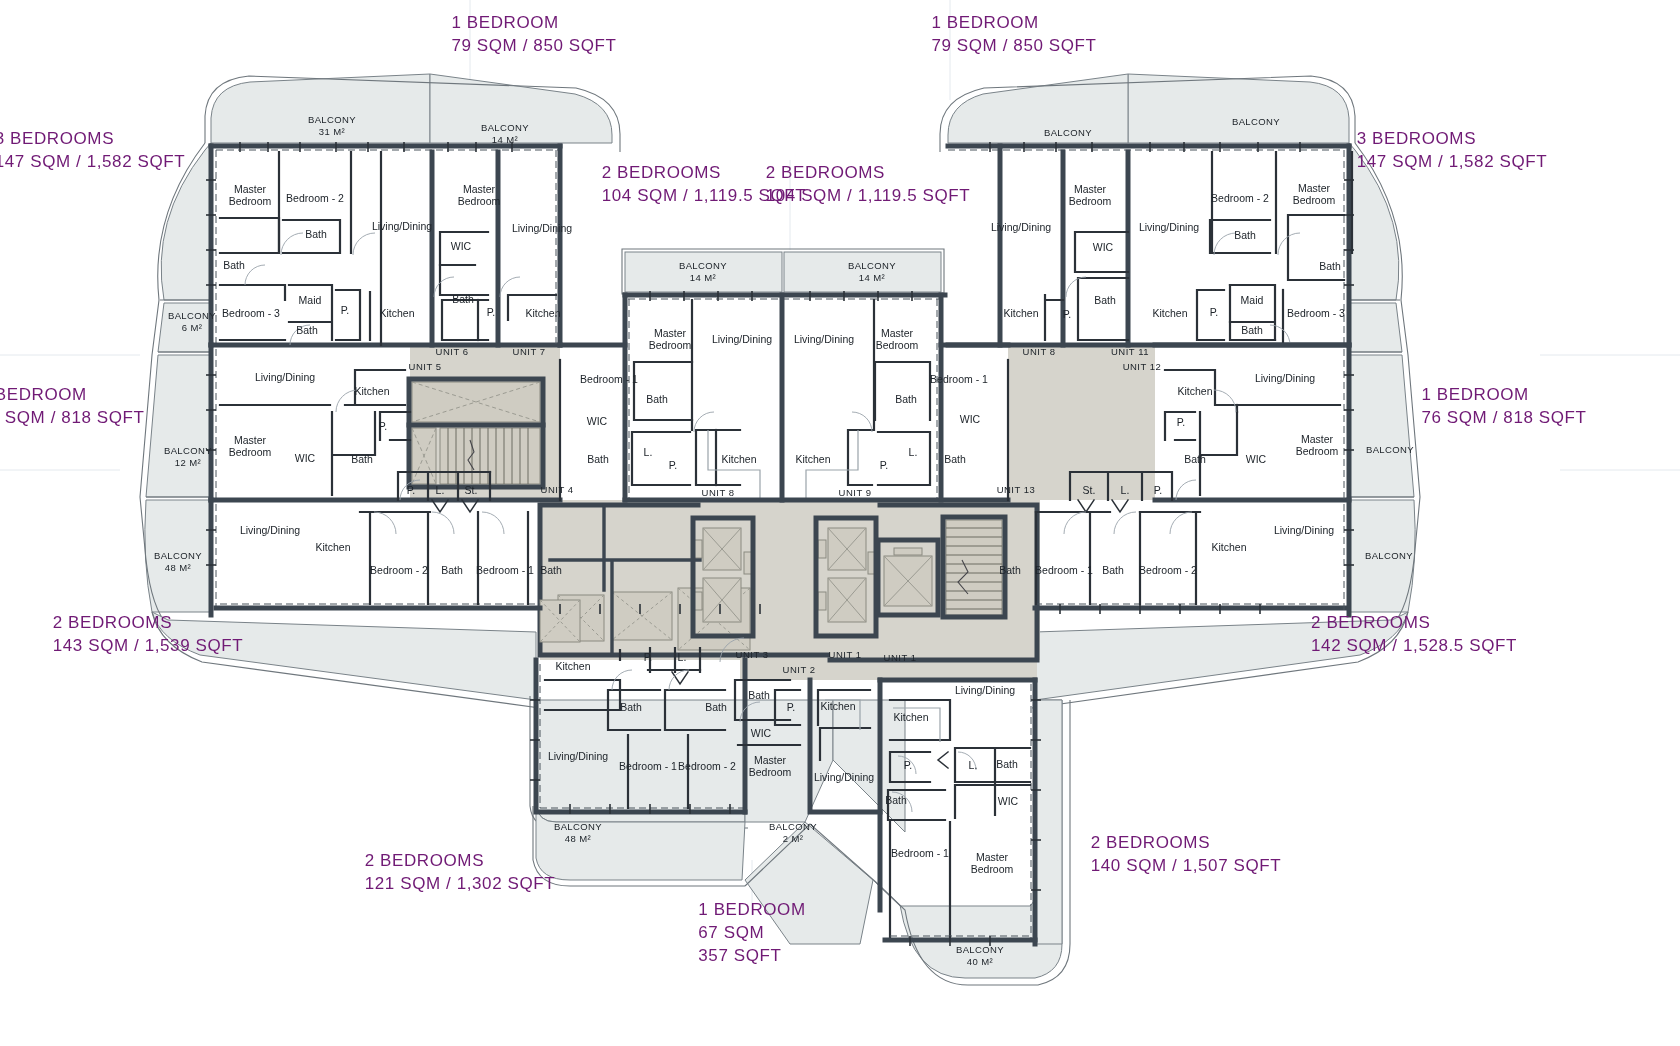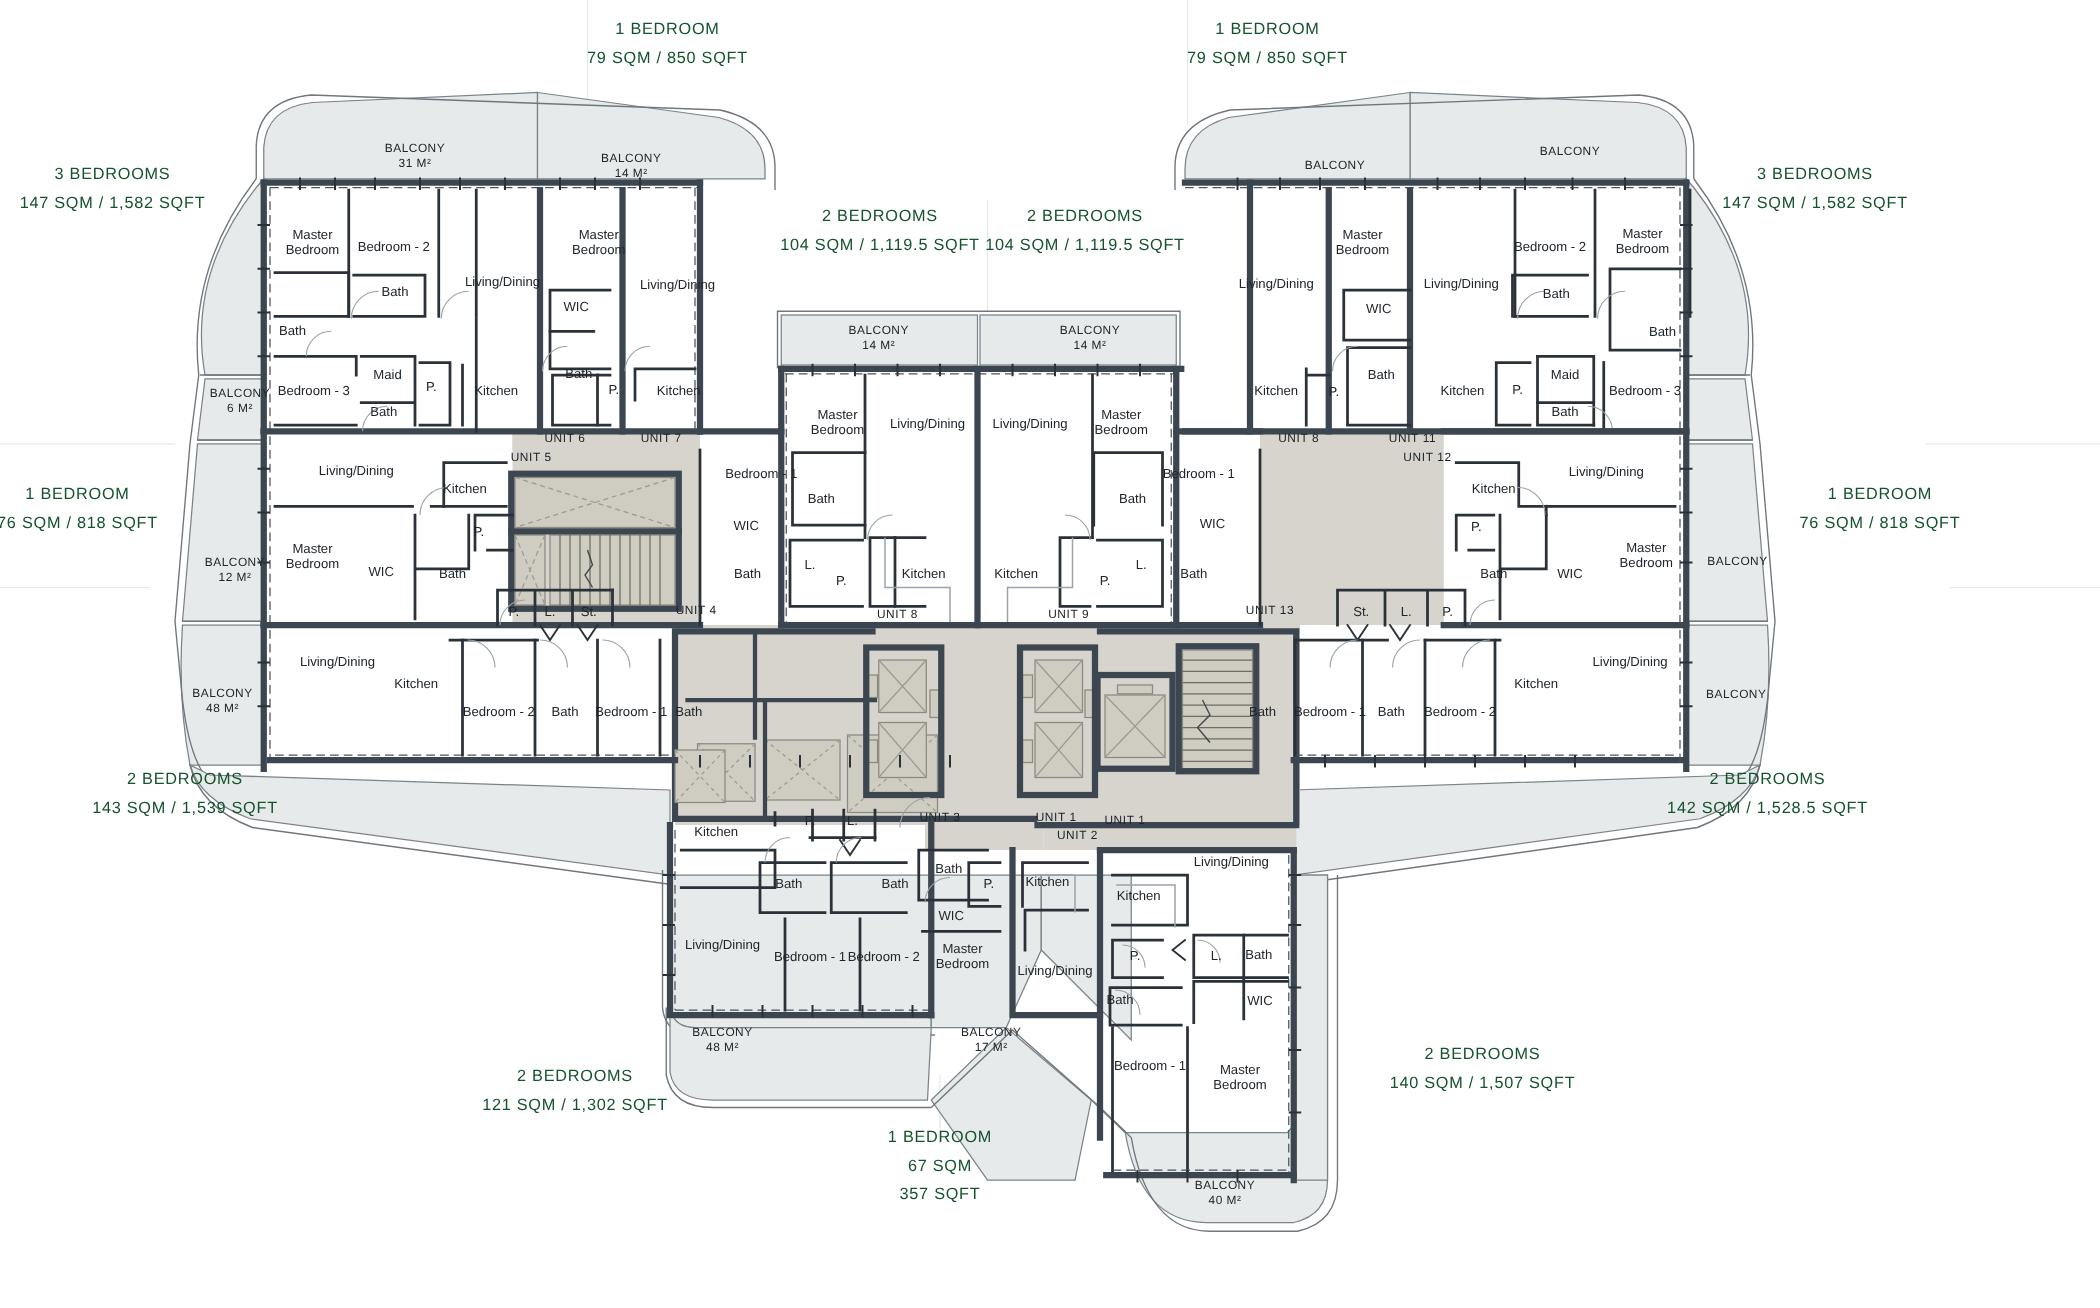--- a/index.html
+++ b/index.html
@@ -1,20 +1,20 @@
 <!DOCTYPE html>
 <html><head>
 <meta charset="utf-8">
 <style>
   html,body{margin:0;padding:0;background:#ffffff;}
   body{width:1680px;height:1046px;position:relative;overflow:hidden;
        font-family:"Liberation Sans","DejaVu Sans",sans-serif;}
   #plan{position:absolute;left:0;top:0;width:1680px;height:1046px;}
-  .ann{position:absolute;color:#14532d;font-size:13px;line-height:23px;
-       text-align:center;letter-spacing:.6px;white-space:nowrap;pointer-events:none;}
+  .ann{position:absolute;color:#701a75;font-size:17px;line-height:23px;
+       text-align:left;letter-spacing:.6px;white-space:nowrap;pointer-events:none;}
   .ann b{font-weight:400;display:block;}
   .rmlbl{position:absolute;color:#20262c;font-size:10.5px;line-height:12px;
          text-align:center;white-space:nowrap;transform:translate(-50%,-50%);}
   .rmlbl.two{line-height:11.5px;}
   .balc{position:absolute;color:#20262c;font-size:9.5px;line-height:11.5px;
         text-align:center;white-space:nowrap;transform:translate(-50%,-50%);
         letter-spacing:.4px;}
   .unit{position:absolute;color:#20262c;font-size:9.5px;line-height:11px;
         text-align:center;white-space:nowrap;transform:translate(-50%,-50%);
         letter-spacing:.5px;}
@@ -528,32 +528,32 @@
     </div>
     <div class="balc" style="left: 1389px; top: 556px;">
       <div>BALCONY</div>
     </div>
     <div class="balc" style="left: 578px; top: 832px;">
       <div>BALCONY</div>
       <div>48 M²</div>
     </div>
     <div class="balc" style="left: 793px; top: 832px;">
       <div>BALCONY</div>
-      <div>17 M²</div>
+      <div>2 M²</div>
     </div>
     <div class="balc" style="left: 980px; top: 955px;">
       <div>BALCONY</div>
       <div>40 M²</div>
     </div>
   </div>
 
 <div id="units">
     <div class="unit" style="left: 845px; top: 654px;">UNIT 1</div>
     <div class="unit" style="left: 900px; top: 657px;">UNIT 1</div>
-    <div class="unit" style="left: 862px; top: 669px;">UNIT 2</div>
+    <div class="unit" style="left: 799px; top: 669px;">UNIT 2</div>
     <div class="unit" style="left: 752px; top: 654px;">UNIT 3</div>
     <div class="unit" style="left: 557px; top: 489px;">UNIT 4</div>
     <div class="unit" style="left: 425px; top: 366px;">UNIT 5</div>
     <div class="unit" style="left: 452px; top: 351px;">UNIT 6</div>
     <div class="unit" style="left: 529px; top: 351px;">UNIT 7</div>
     <div class="unit" style="left: 718px; top: 492px;">UNIT 8</div>
     <div class="unit" style="left: 855px; top: 492px;">UNIT 9</div>
     <div class="unit" style="left: 1039px; top: 351px;">UNIT 8</div>
     <div class="unit" style="left: 1130px; top: 351px;">UNIT 11</div>
     <div class="unit" style="left: 1142px; top: 366px;">UNIT 12</div>

